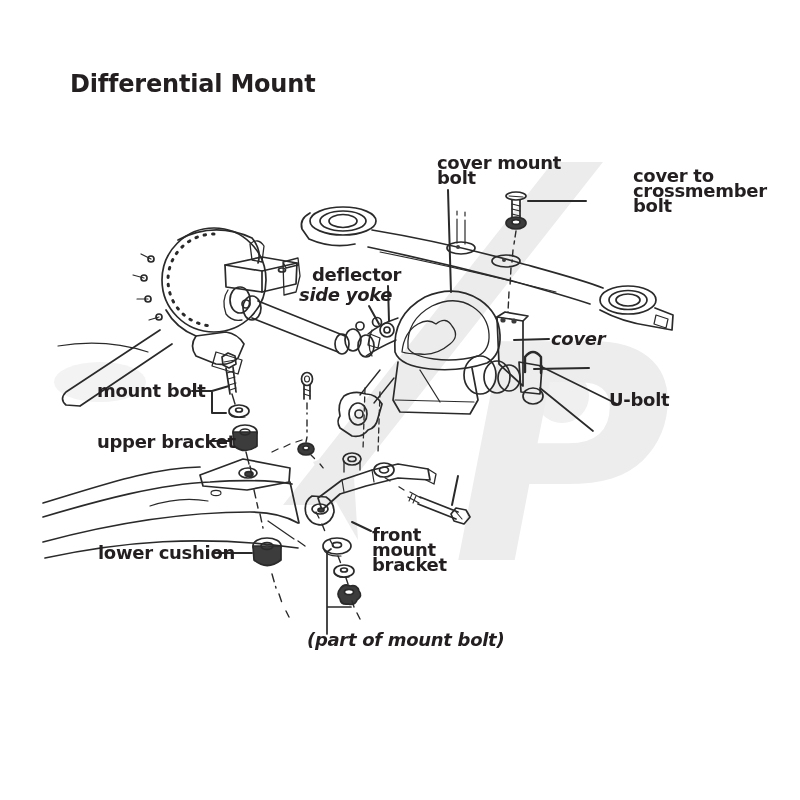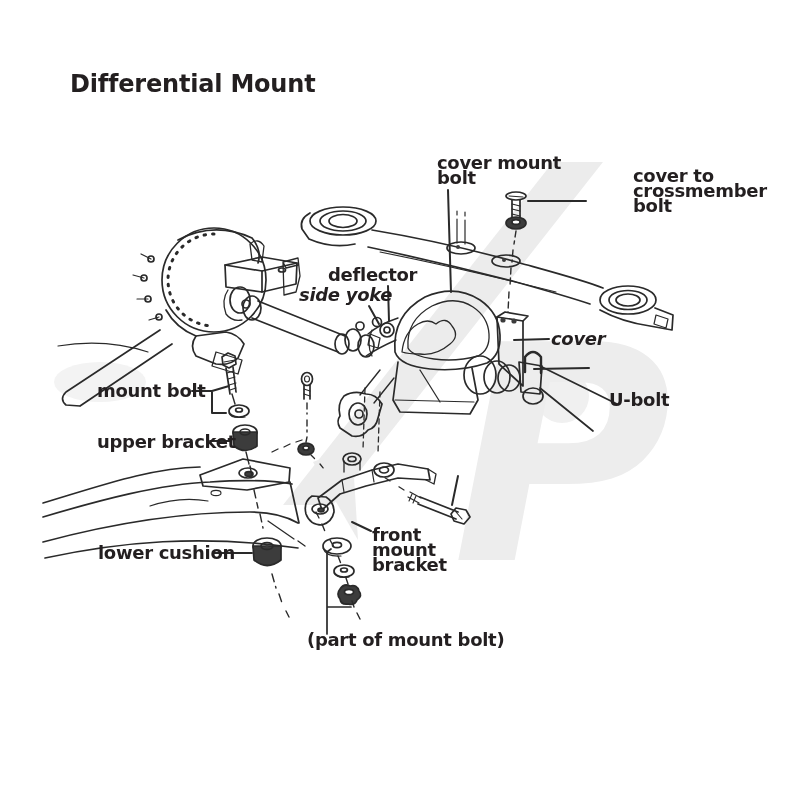--- a/index.html
+++ b/index.html
@@ -8,29 +8,29 @@
   html,body{margin:0;padding:0;background:#fff;}
   #stage{
     position:relative;width:800px;height:800px;background:var(--c-bg);
     font-family:"DejaVu Sans","Liberation Sans",sans-serif;overflow:hidden;
   }
   #stage svg{position:absolute;left:0;top:0;}
   .lbl{
     position:absolute;color:var(--c-text);font-weight:700;font-size:18px;
     line-height:15px;letter-spacing:-0.3px;white-space:pre-line;
   }
-  .lbl.italic{}
+  .lbl.italic{font-style:italic;}
   #title{
     position:absolute;left:70px;top:70px;color:var(--c-text);
     font-weight:700;font-size:24px;letter-spacing:-0.2px;
   }
   
   #l-cover-mount-bolt{left:437px;top:155px;}
   #l-cover-to-crossmember{left:589px;top:168px;margin-left:44px;}
-  #l-deflector{left:328px;top:267px;}
+  #l-deflector{left:312px;top:267px;}
   #l-side-yoke{left:299px;top:287px;font-style:italic;}
   #l-cover{left:551px;top:331px;font-style:italic;}
   #l-u-bolt{left:609px;top:360px;margin-top:32px;}
   #l-mount-bolt{left:97px;top:383px;}
   #l-upper-cushion{left:97px;top:434px;}
   #l-bracket-to-housing{left:448px;top:455px;}
   #l-front-mount-bracket{left:372px;top:527px;}
   #l-lower-cushion{left:98px;top:545px;}
   #l-part-of-mount-bolt{left:307px;top:632px;}
 </style>

